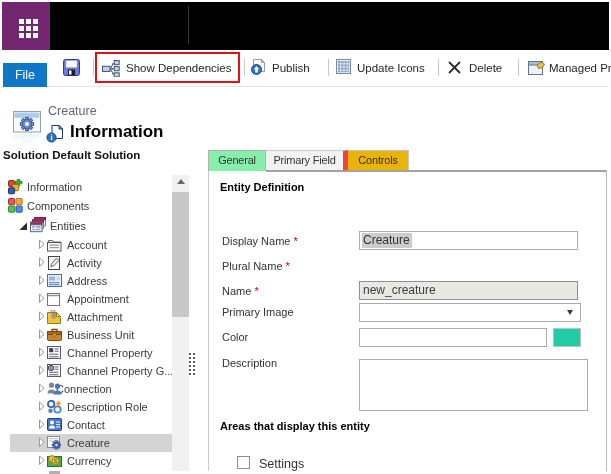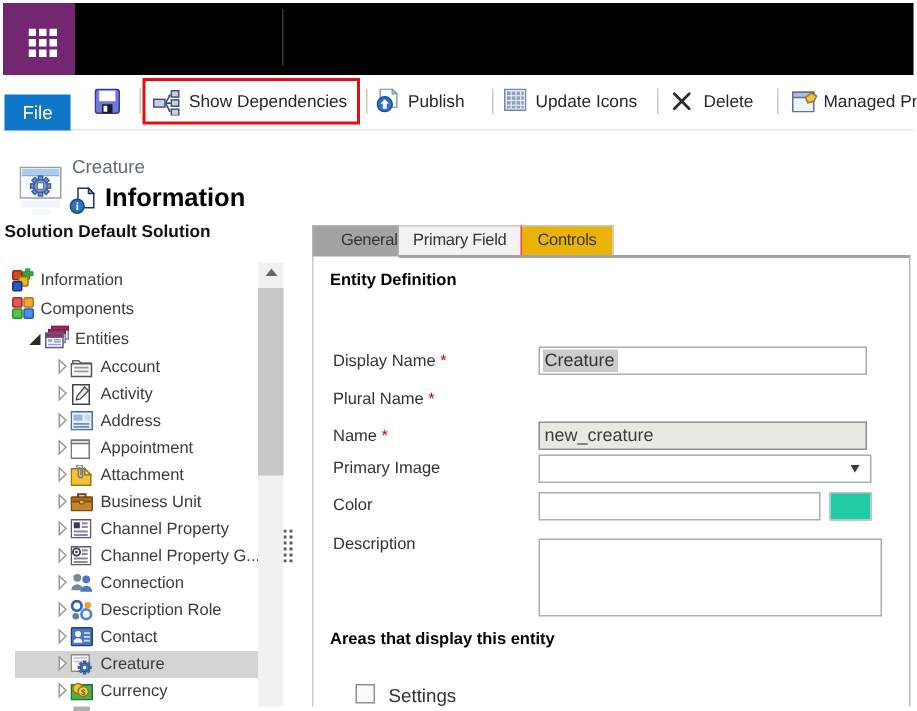--- a/index.html
+++ b/index.html
@@ -23,22 +23,22 @@
   
   .sb-title{left:3px;top:149px;font-size:11.5px;font-weight:bold;color:#111;text-align:right;}
   .trow{height:18px;font-size:11px;color:#3b3b3b;line-height:18px;white-space:nowrap;}
   .sel{left:10px;top:434px;width:162px;height:18px;background:#d4d4d4;}
   
   .sb-track{left:172px;top:175px;width:17px;height:296px;background:#f1f1f1;}
   .sb-thumb{left:172px;top:192px;width:17px;height:125px;background:#c8c8c8;}
   .arr-up{left:177px;top:179px;width:0;height:0;border-left:4px solid transparent;border-right:4px solid transparent;border-bottom:5px solid #6a6a6a;}
   
   .tab{top:150px;height:20px;font-size:11px;letter-spacing:-0.2px;color:#333;text-align:center;line-height:19px;box-sizing:border-box;}
-  .tab-a{left:208px;width:58px;height:21px;background:#a3a3a3;border:1px solid #b2b2b2;border-bottom:none;z-index:3;text-align:right;}
-  .tab-b{left:266px;width:82px;background:#f2f2f2;border-top:1px solid #c8c8c8;border-right:1px solid #ef4444;}
+  .tab-a{left:208px;width:58px;height:21px;background:#86efac;border:1px solid #b2b2b2;border-bottom:none;z-index:3;}
+  .tab-b{left:266px;width:82px;background:#f2f2f2;border-top:1px solid #c8c8c8;border-right:5px solid #ef4444;}
   .tab-c{left:348px;width:61px;background:#eab308;border-top:1px solid #c8c8c8;border-right:1px solid #c8c8c8;}
   .tabline{left:266px;top:170px;width:341px;height:2px;background:#a2a2a2;}
   .pnl-l{left:208px;top:170px;width:1px;height:301px;background:#c9c9c9;}
   .pnl-r{left:606px;top:170px;width:1px;height:301px;background:#b9b9b9;}
   
   .f-h{left:220px;font-size:11px;font-weight:bold;color:#000;}
   .f-l{left:222px;font-size:11px;color:#333;}
   .star{color:#c00;}
   .inp{left:359px;width:214px;height:17px;background:#fff;border:1px solid #abacb0;font-size:12px;color:#333;line-height:17px;padding-left:3px;}
   .selbg{background:#cccccc;display:inline-block;height:15px;line-height:15px;padding:0 2px 0 1px;margin-left:-1px;vertical-align:top;margin-top:0.5px;}
@@ -209,21 +209,21 @@
   </svg>
 
   <div class="abs trow" style="left:67px;top:236px">Account</div>
   <div class="abs trow" style="left:67px;top:254px">Activity</div>
   <div class="abs trow" style="left:67px;top:272px">Address</div>
   <div class="abs trow" style="left:67px;top:290px">Appointment</div>
   <div class="abs trow" style="left:67px;top:308px">Attachment</div>
   <div class="abs trow" style="left:67px;top:326px">Business Unit</div>
   <div class="abs trow" style="left:67px;top:344px">Channel Property</div>
   <div class="abs trow" style="left:67px;top:362px">Channel Property G...</div>
-  <div class="abs trow" style="left:67px;top:380px">Connection</div>
+  <div class="abs trow" style="left:56px;top:380px">Connection</div>
   <div class="abs trow" style="left:67px;top:398px">Description Role</div>
   <div class="abs trow" style="left:67px;top:416px">Contact</div>
   <div class="abs trow" style="left:67px;top:434px">Creature</div>
   <div class="abs trow" style="left:67px;top:452px">Currency</div>
 
   <svg class="abs" style="left:38px;top:238px" width="8" height="12">
       <polygon points="1.5,2 1.5,10.5 6,6.2" fill="#fdfdfd" stroke="#9a9a9a"></polygon>
     </svg>
   <svg class="abs" style="left:38px;top:256px" width="8" height="12">
       <polygon points="1.5,2 1.5,10.5 6,6.2" fill="#fdfdfd" stroke="#9a9a9a"></polygon>

